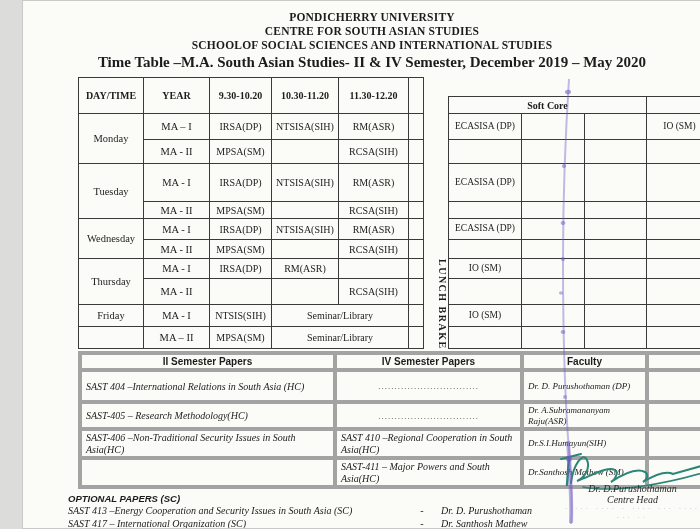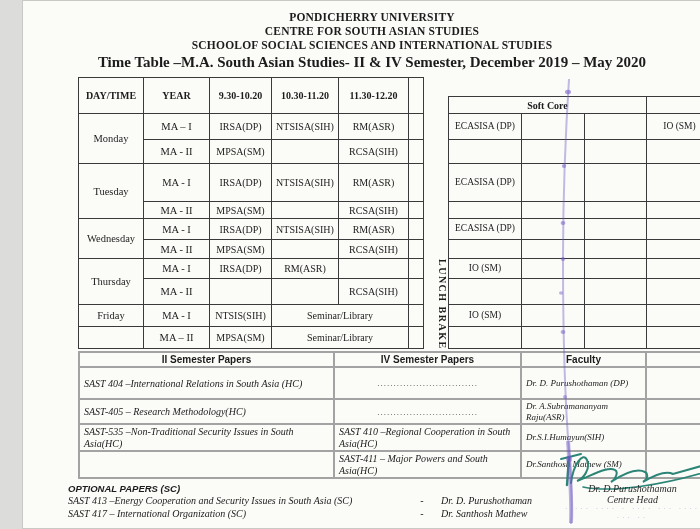--- a/index.html
+++ b/index.html
@@ -16,21 +16,21 @@
   .tt th{font-size:10px;font-weight:bold;}
   table.left{width:345px;}
   table.right{width:264px;margin-top:3px;}
   table.right td{font-size:9.5px;line-height:1.05;}
   .tt td.day{font-size:10.5px;}
   .tt td.year{font-size:10.5px;}
   .lunch{flex:none;width:24px;writing-mode:vertical-rl;text-align:left;padding-top:62px;
          font-weight:bold;font-size:10px;letter-spacing:1.5px;white-space:nowrap;}
 
   table.papers{border-collapse:collapse;table-layout:fixed;margin-left:55px;margin-top:2px;width:635px;}
-  .papers th,.papers td{border:2px solid #a3a3a3;vertical-align:middle;padding:1px 4px;overflow:hidden;}
+  .papers th,.papers td{border:4px solid #a3a3a3;vertical-align:middle;padding:1px 4px;overflow:hidden;}
   .papers th{font-family:"Liberation Sans",sans-serif;font-size:10px;font-weight:bold;text-align:center;}
   .papers td.it{font-style:italic;font-size:10px;text-align:left;line-height:1.15;}
   .papers td.dots{text-align:center;font-size:9px;letter-spacing:1px;color:#444;}
   .papers td.fac{font-style:italic;font-weight:normal;font-size:9px;line-height:1.15;text-align:left;}
 
   .optional{margin:4px 0 0 45px;}
   .opt-title{font-family:"Liberation Sans",sans-serif;font-weight:bold;font-style:italic;font-size:9.5px;}
   .opt-line{display:flex;font-style:italic;font-size:10px;line-height:1.3;justify-content:space-between;}
   .opt-paper{width:335px;}
   .opt-dash{width:38px;text-align:center;}
@@ -255,21 +255,21 @@
           <td class="fac">Dr. D. Purushothaman (DP)</td>
           <td></td>
         </tr>
         <tr style="height: 22px;">
           <td class="it">SAST-405 – Research Methodology(HC)</td>
           <td class="dots">...............................</td>
           <td class="fac">Dr. A.Subramananyam Raju(ASR)</td>
           <td></td>
         </tr>
         <tr style="height: 20px;">
-          <td class="it">SAST-535 –Non-Traditional Security Issues in South Asia(HC)</td>
+          <td class="it">SAST-406 –Non-Traditional Security Issues in South Asia(HC)</td>
           <td class="it">SAST 410 –Regional Cooperation in South Asia(HC)</td>
           <td class="fac">Dr.S.I.Humayun(SIH)</td>
           <td></td>
         </tr>
         <tr style="height: 20px;">
           <td class="it"></td>
           <td class="it">SAST-411 – Major Powers and South Asia(HC)</td>
           <td class="fac">Dr.Santhosh Mathew (SM)</td>
           <td></td>
         </tr>

